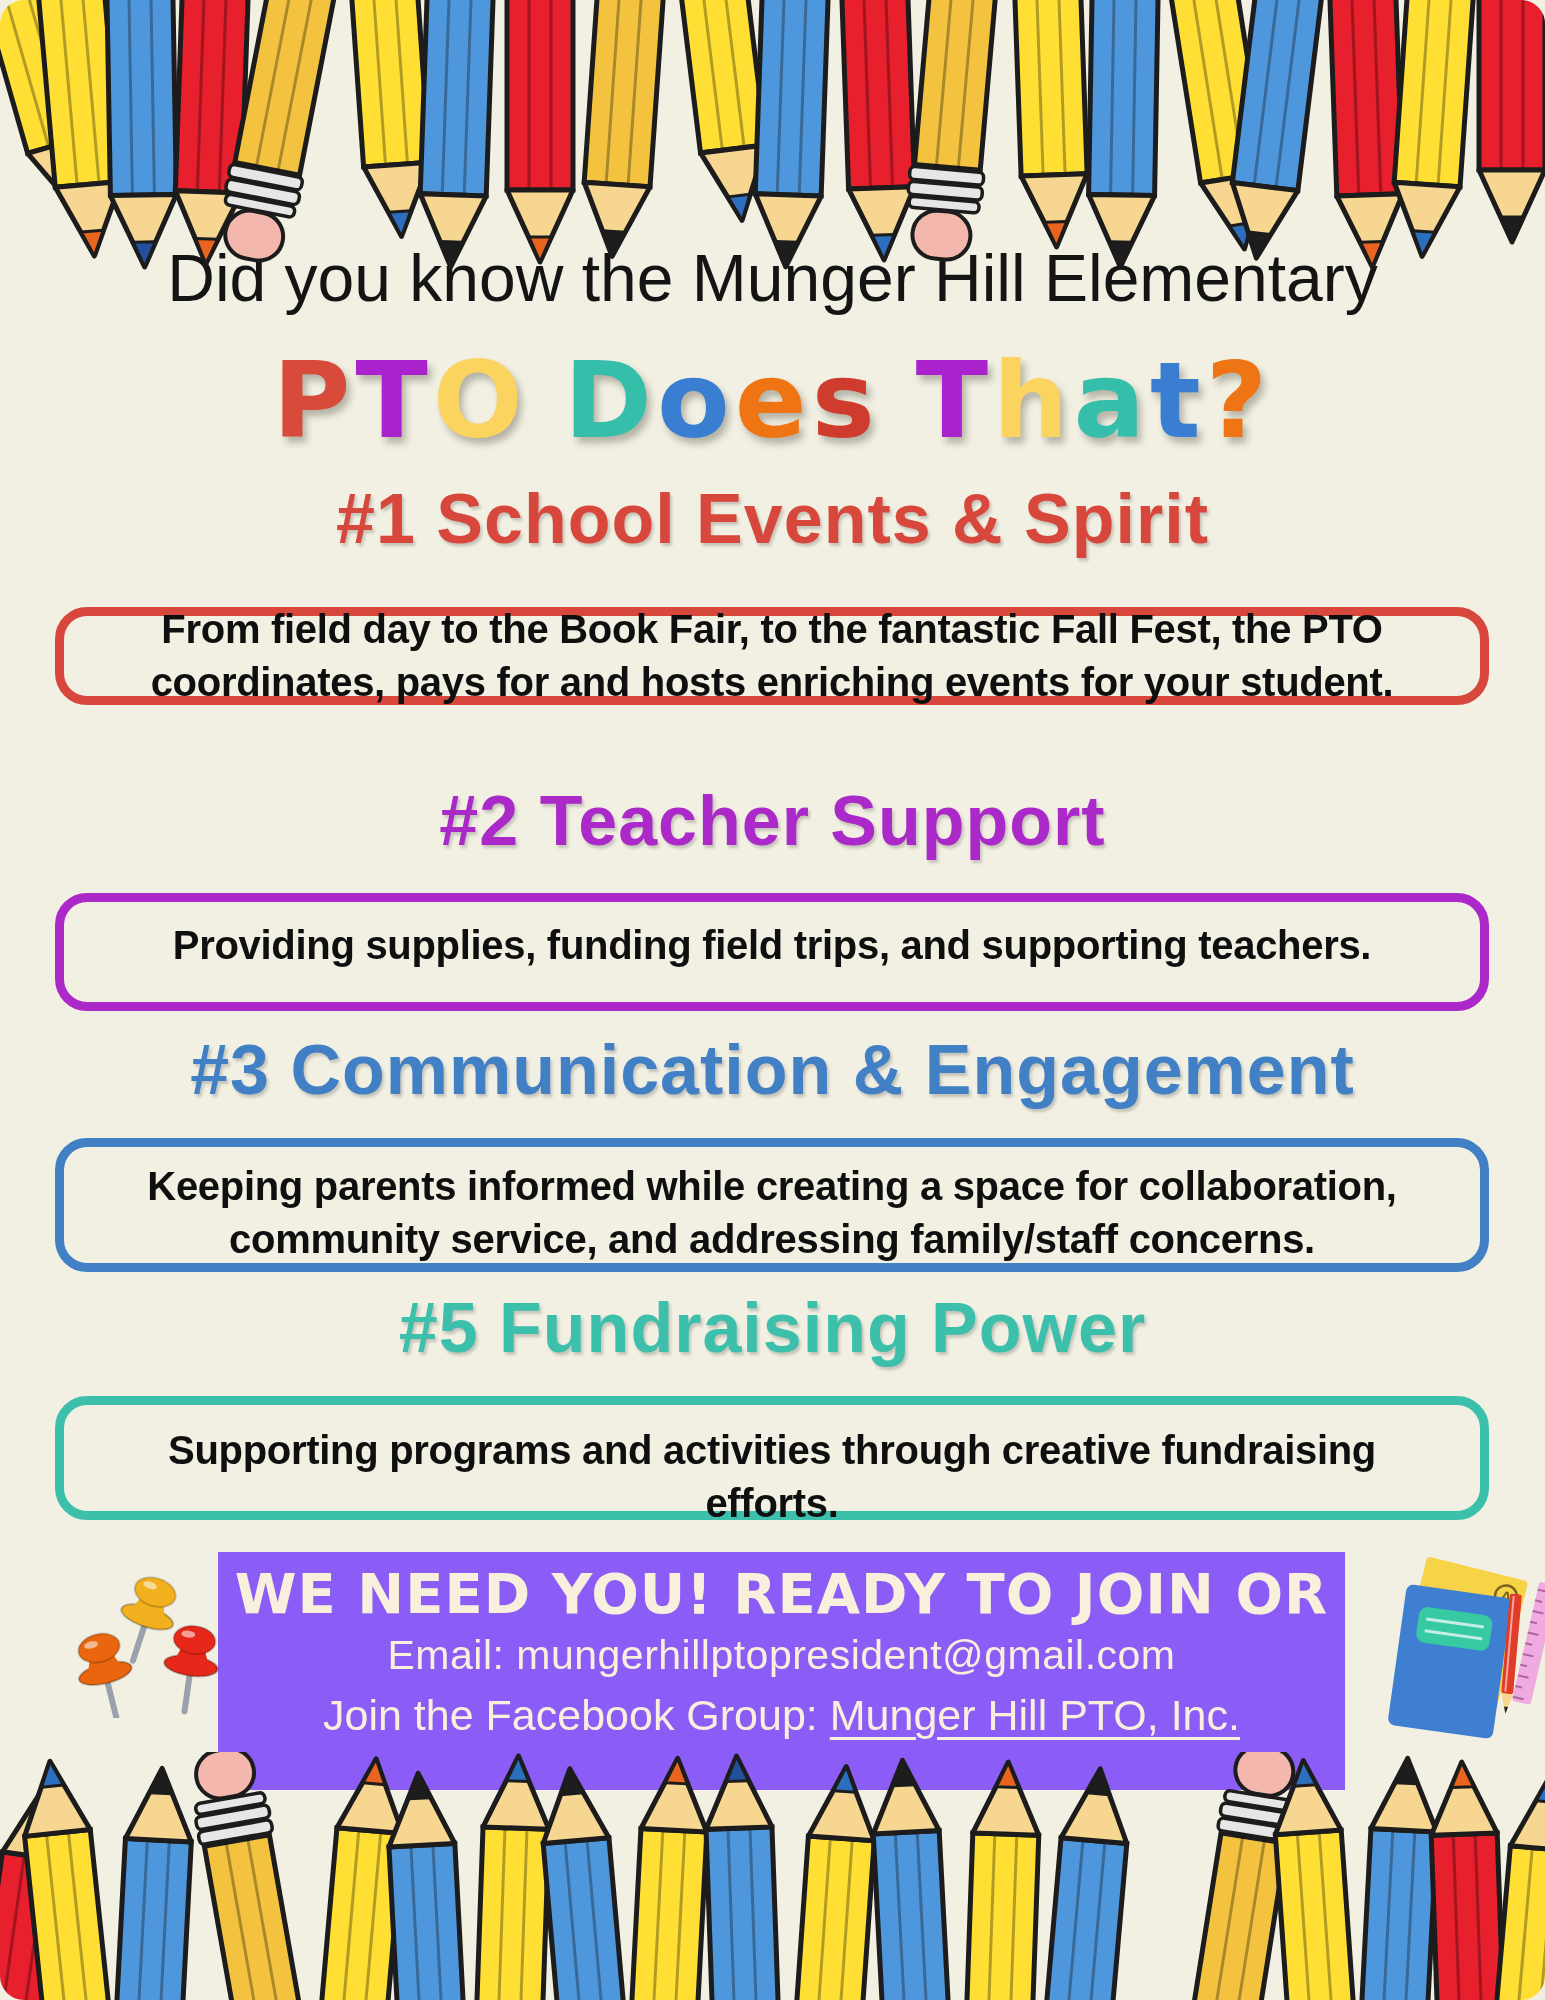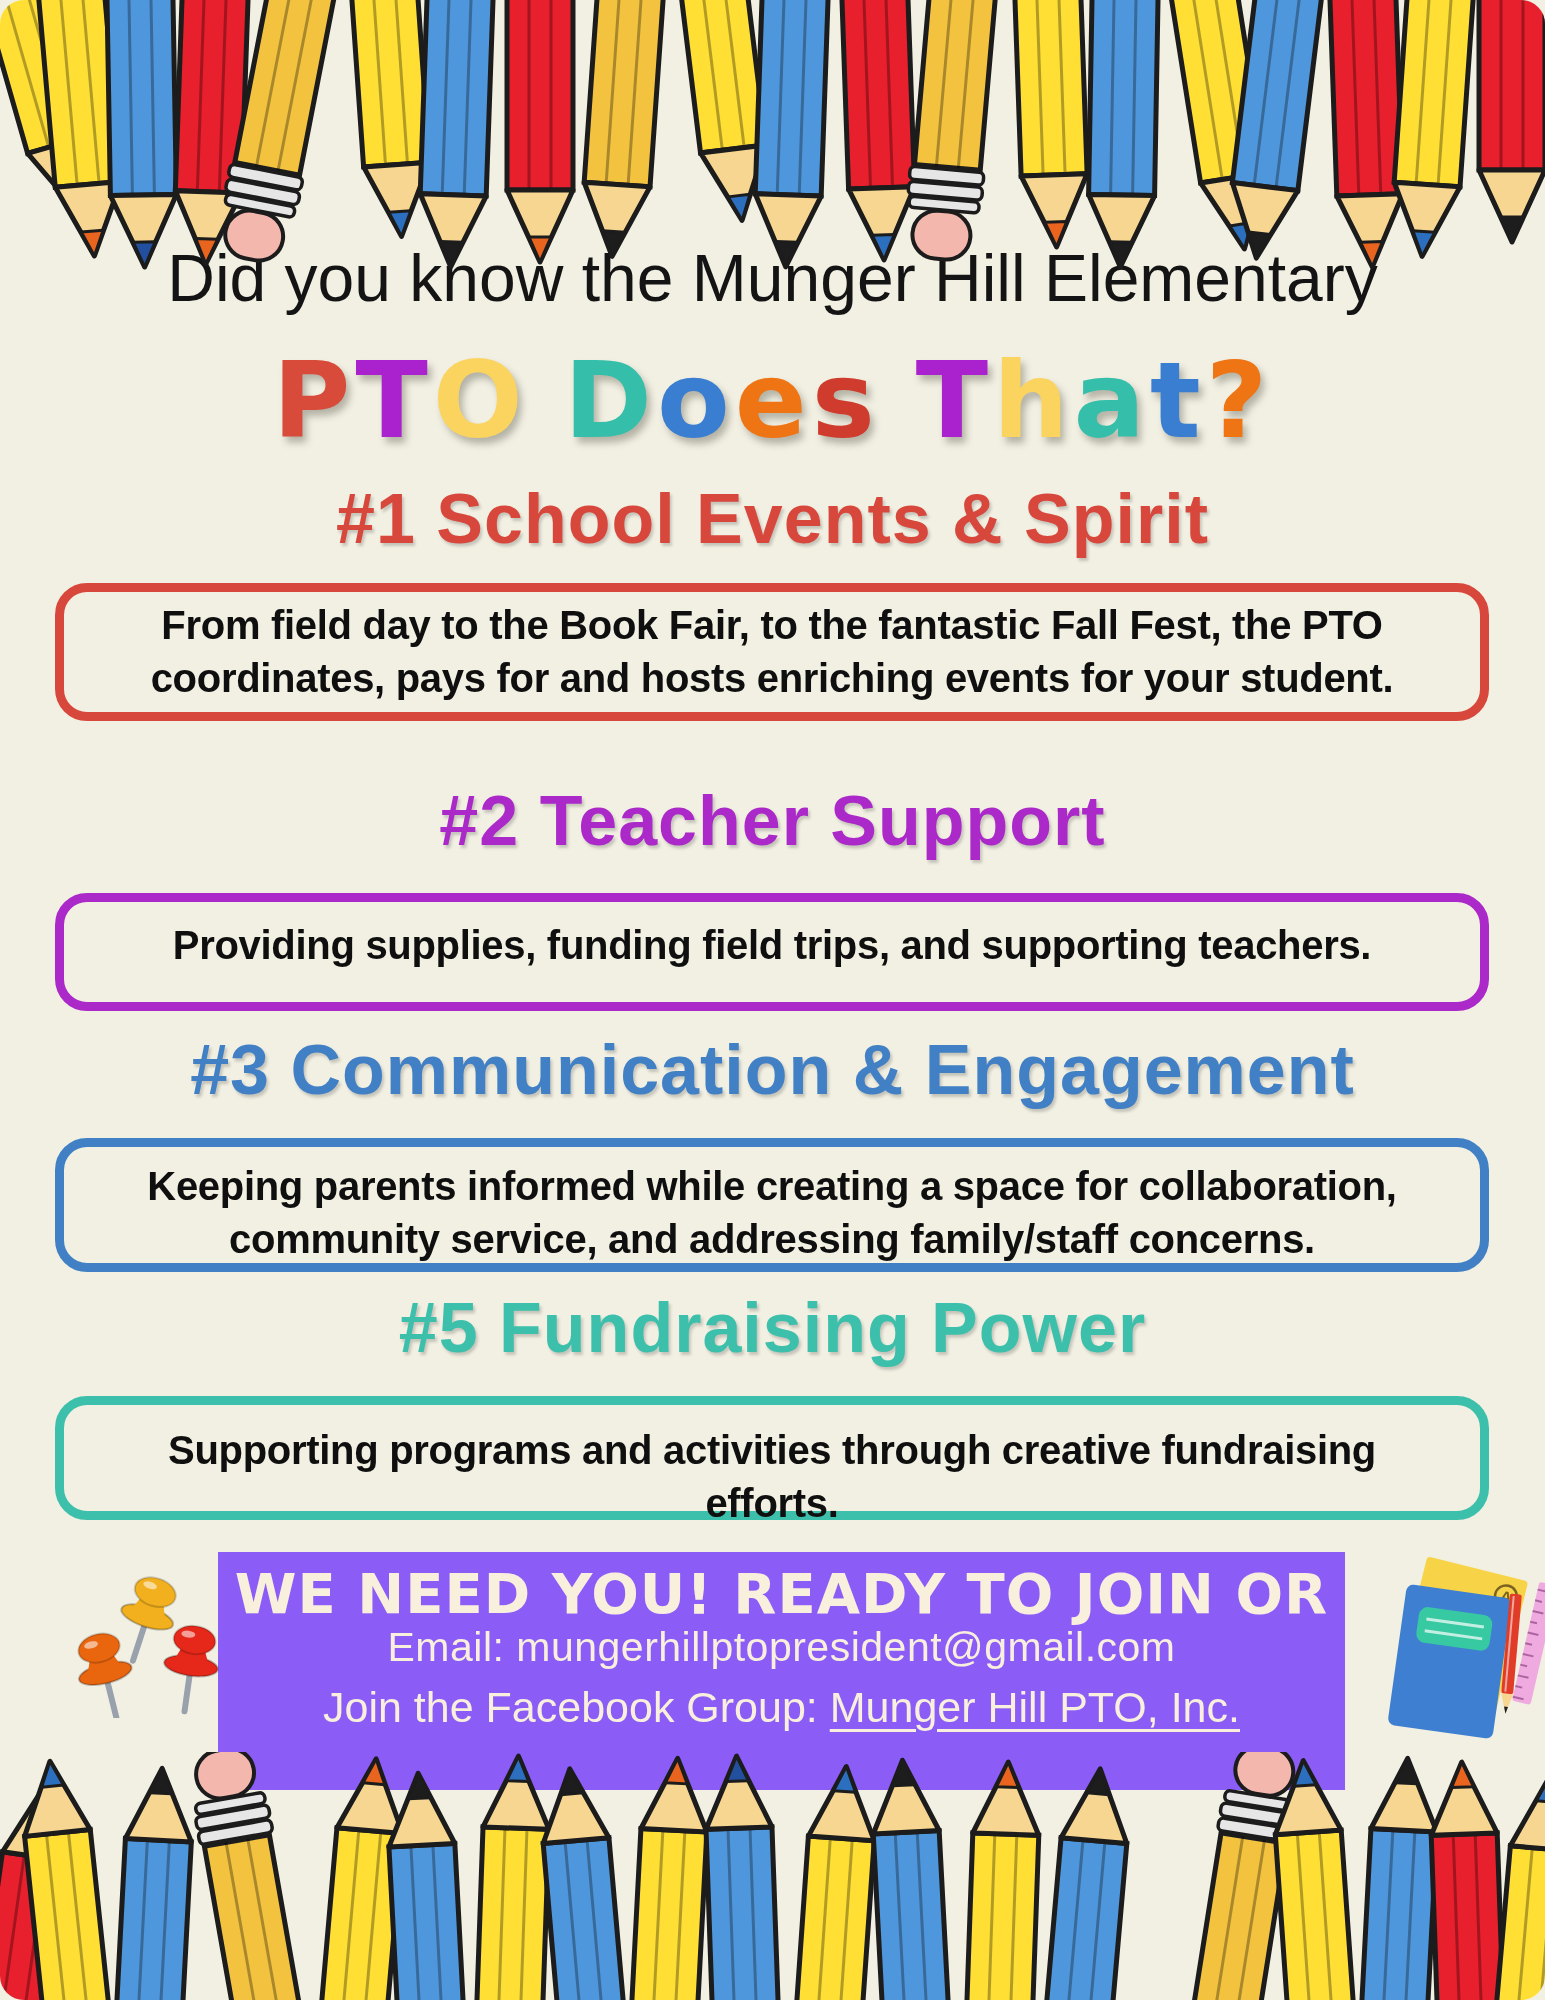--- a/index.html
+++ b/index.html
@@ -17,29 +17,29 @@
              text-shadow:4px 6px 7px rgba(105,105,92,.45);}
   .pto-title .sp{display:inline-block;width:36px;}
   .sec-heading{position:absolute;left:0;width:100%;text-align:center;font-weight:700;
                font-size:70px;line-height:84px;letter-spacing:1px;
                text-shadow:2px 3px 3px rgba(40,40,40,.22);}
   .h1{top:477px;} .h2{top:779px;} .h3{top:1028px;} .h4{top:1286px;}
   .sec-box{position:absolute;left:55px;width:1434px;border:9px solid #000;border-radius:32px;
            box-sizing:border-box;padding:0 42px;}
   .sec-box p{margin:0;text-align:center;font-size:40px;font-weight:700;color:#0f0f0f;
              line-height:53px;letter-spacing:-0.3px;}
-  .b1{top:583px;height:138px;display:flex;align-items:center;justify-content:center;}
+  .b1{top:607px;height:98px;display:flex;align-items:center;justify-content:center;}
   .b2{top:893px;height:118px;padding-top:17px;}
   .b3{top:1138px;height:134px;padding-top:13px;}
   .b4{top:1396px;height:124px;padding-top:19px;}
   .banner{position:absolute;left:218px;top:1552px;width:1127px;height:238px;z-index:2;
           box-sizing:border-box;text-align:center;padding-top:12px;}
   .banner-h{font-family:"DejaVu Sans",sans-serif;font-weight:800;font-size:56px;
             line-height:60px;letter-spacing:1px;}
-  .banner-email{margin-top:0;font-size:41px;font-weight:400;letter-spacing:0.5px;}
+  .banner-email{margin-top:8px;font-size:41px;font-weight:400;letter-spacing:0.5px;}
   .banner-fb{margin-top:12px;font-size:43px;font-weight:400;}
   .fb-link{text-decoration:underline;text-underline-offset:7px;text-decoration-thickness:3px;
            color:inherit;cursor:pointer;}
   .pushpins{position:absolute;left:42px;top:1548px;z-index:2;}
   .notebook{position:absolute;left:1375px;top:1550px;z-index:2;}
 </style>
 </head>
 <body style="background: rgb(242, 240, 227);">
 
 <div class="poster" style="background: rgb(242, 240, 227); border-radius: 24px;">

